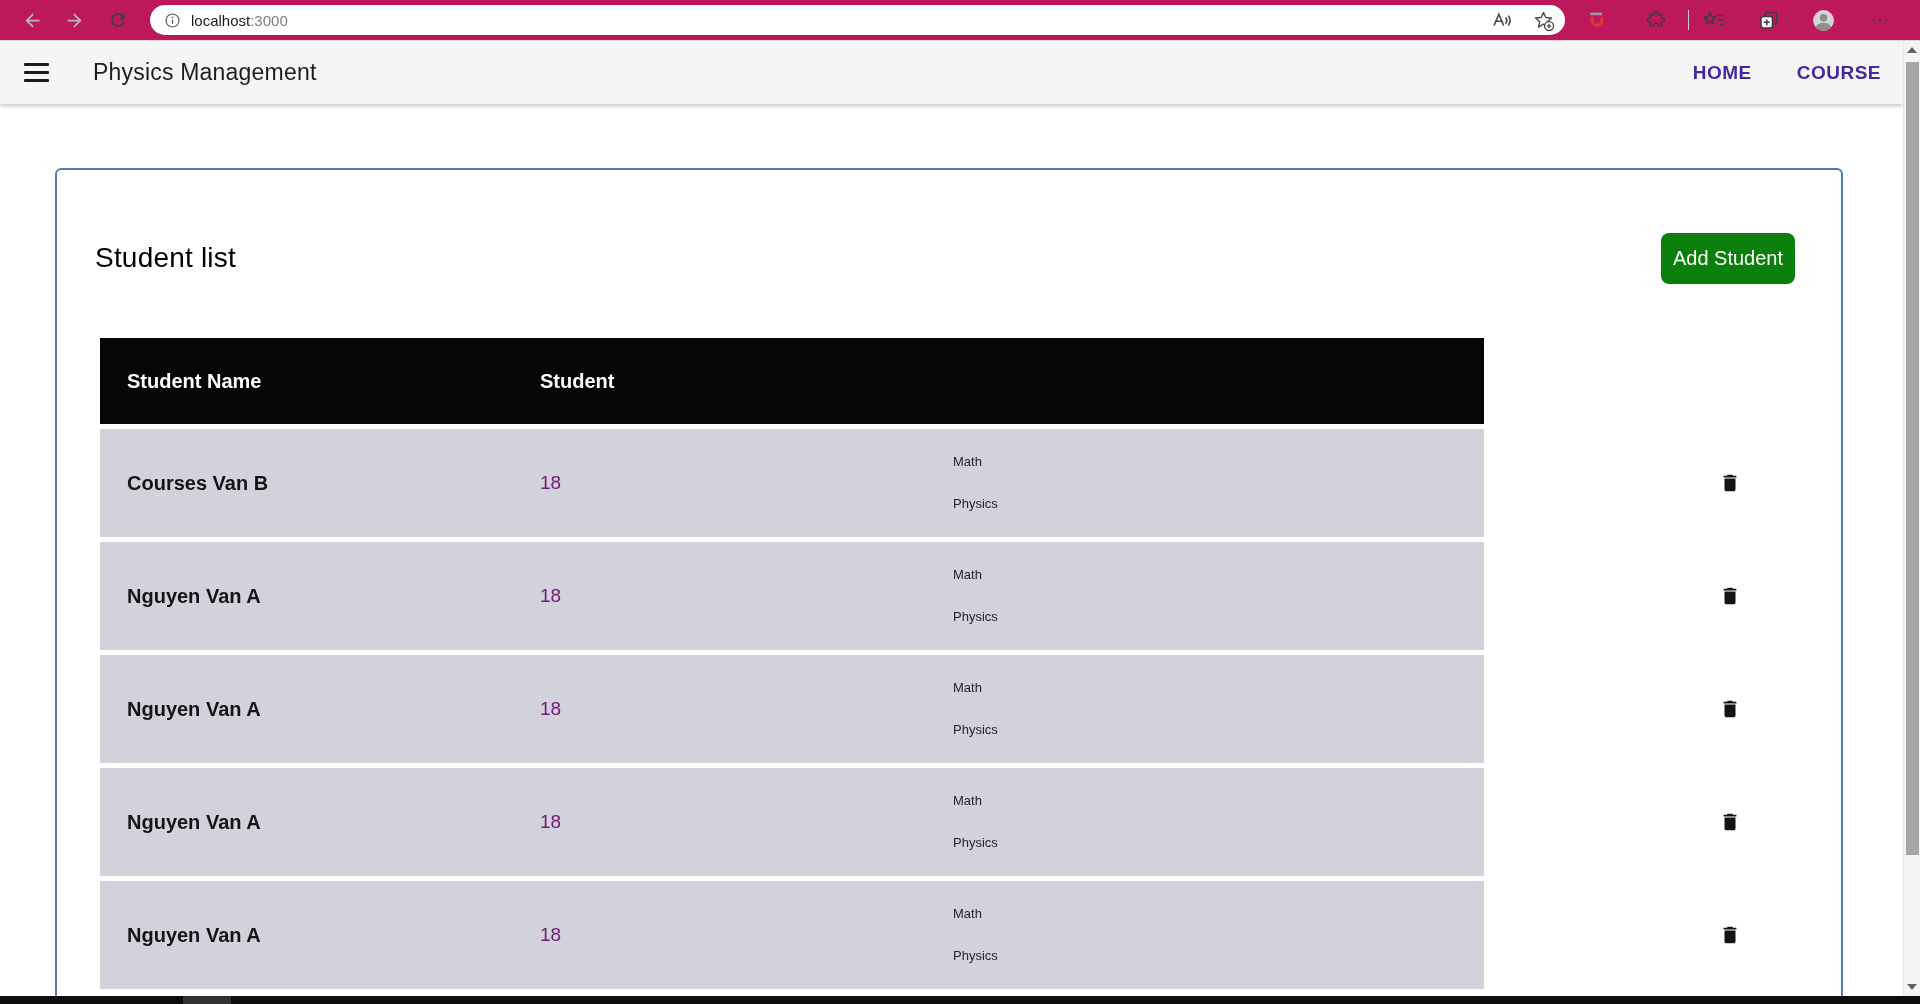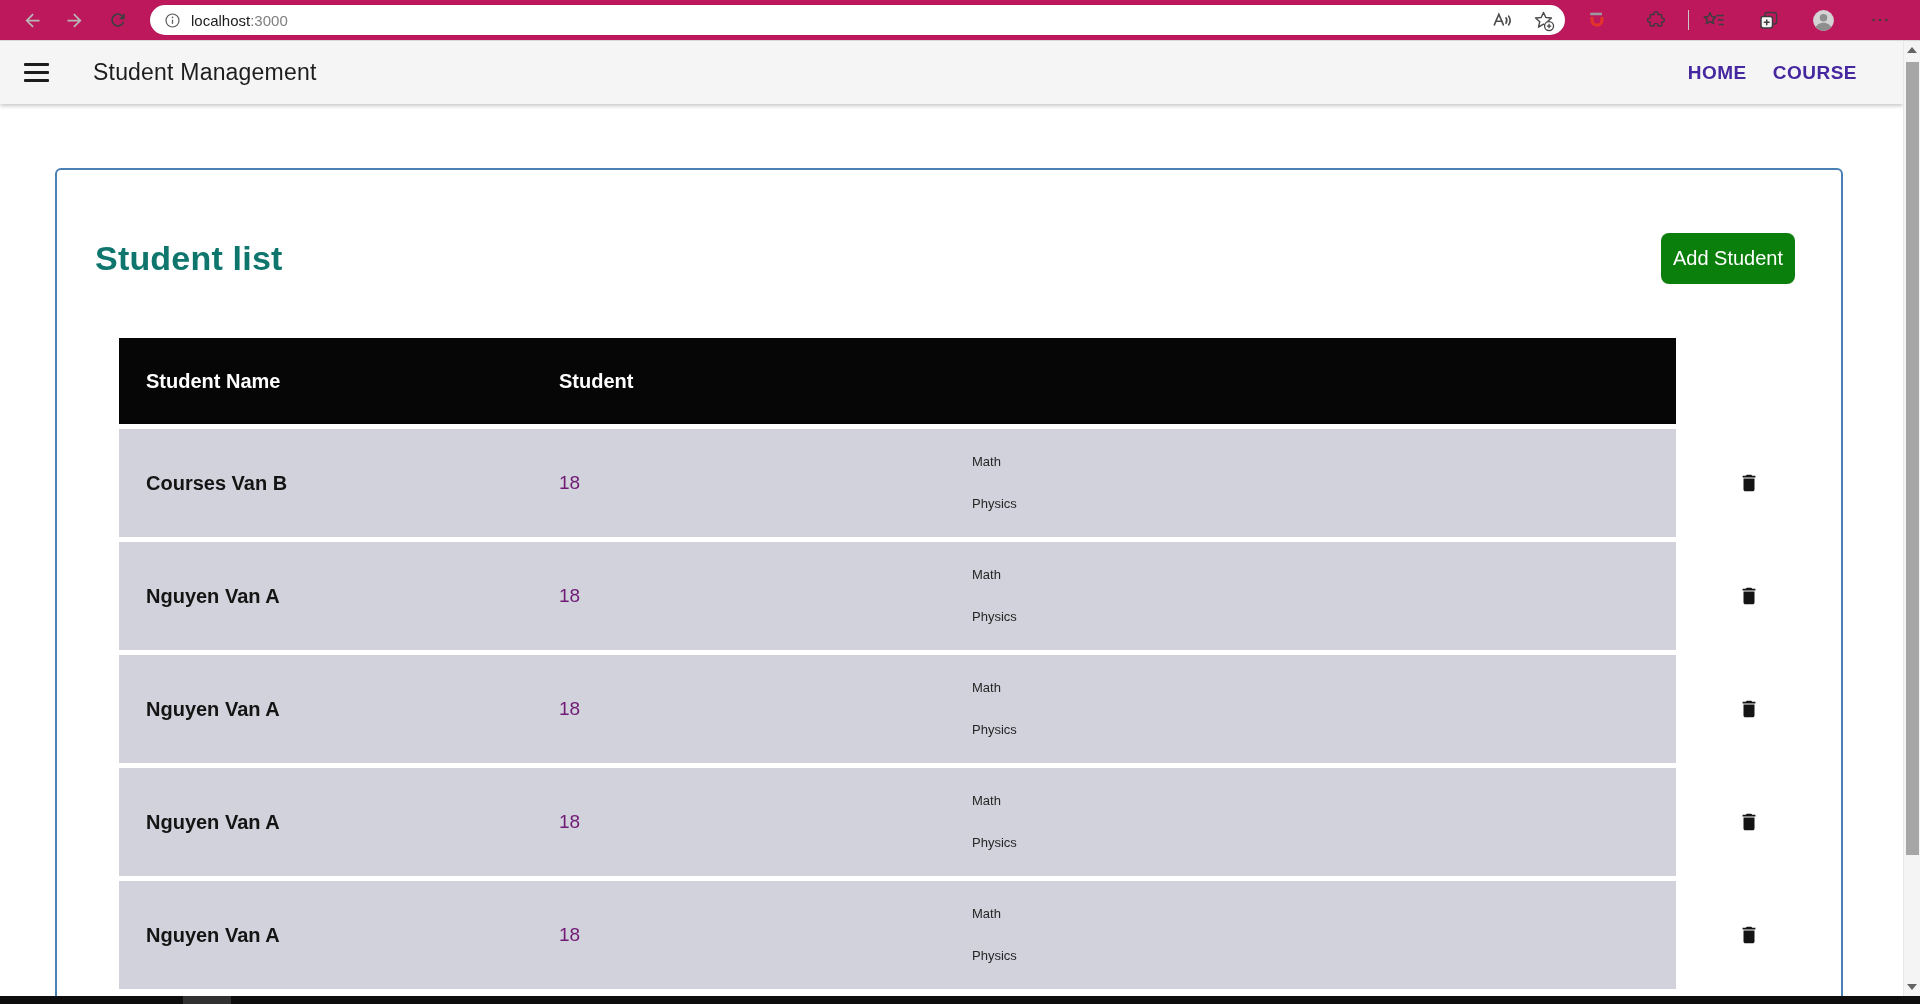--- a/index.html
+++ b/index.html
@@ -22,34 +22,34 @@
   .urlport{color:#7e7e7e}
   .pill-right{position:absolute;right:10px;top:0;height:30px;display:flex;align-items:center;gap:18px}
   .sep{position:absolute;left:1688px;top:10px;width:1px;height:20px;background:#c9c8c6}
 
   
   .appbar{position:absolute;left:0;top:41px;width:1903px;height:63px;background:#f5f5f5;
     box-shadow:0 2px 4px rgba(0,0,0,.22);display:flex;align-items:center;z-index:10}
   .burger{margin-left:24px;width:36px;height:36px;display:flex;flex-direction:column;justify-content:center;gap:5px;cursor:pointer}
   .burger i{display:block;width:25px;height:3px;background:#1c1c1c;border-radius:1px}
   .apptitle{margin-left:33px;font-size:23px;font-weight:500;color:#1d1d1d;letter-spacing:.2px}
-  .navlinks{margin-left:auto;margin-right:46px;display:flex;gap:26px}
+  .navlinks{margin-left:auto;margin-right:22px;display:flex;gap:45px}
   .navlink{font-size:19px;font-weight:700;color:#4527a0;letter-spacing:.5px;cursor:pointer;text-transform:uppercase}
 
   
   .page{position:absolute;left:0;top:104px;width:1903px;height:892px;background:#fff;overflow:hidden;z-index:1}
   .card{position:absolute;left:55px;top:64px;width:1788px;height:1400px;background:#fff;
     border:2px solid #4a80b4;border-radius:6px;box-sizing:border-box}
   .card-top{margin:62px 46px 0 38px;height:52px;display:flex;align-items:center;justify-content:space-between}
-  .heading{font-size:34px;font-weight:700;color:#0f766e;letter-spacing:.2px}
+  .heading{font-size:28px;font-weight:400;color:#000000;letter-spacing:.2px}
   .addbtn{width:134px;height:51px;background:#0b7f0b;color:#fff;border:none;border-radius:8px;
     font-size:20px;font-family:"Liberation Sans",sans-serif;cursor:pointer}
 
   
-  .stable{margin:54px 41px 0 62px;width:1557px}
+  .stable{margin:54px 41px 0 43px;width:1384px}
   .thead,.trow{display:grid;grid-template-columns:413px 413px 733px 141px;align-items:center}
   .thead{height:86px;background:#060606;color:#fff;font-size:20px;font-weight:700}
   .hc{padding-left:27px}
   .trow{height:108px;background:#d2d2dc;margin-top:5px}
   .cell{padding-left:27px}
   .c-name{font-weight:700;font-size:20px;color:#141414}
   .c-age{font-size:19px;color:#701a75}
   .c-courses{font-size:13px;color:#262626;line-height:42px}
   .c-del{display:flex;justify-content:center;padding-left:0}
   .trashbtn{background:none;border:none;padding:0;cursor:pointer}
@@ -157,21 +157,21 @@
     </svg>
   </div>
 </div>
 
 <div class="appbar">
   <div class="burger">
     <i></i>
       <i></i>
       <i></i>
   </div>
-  <div class="apptitle">Student Management</div>
+  <div class="apptitle">Physics Management</div>
   <div class="navlinks">
     <span class="navlink">HOME</span>
     <span class="navlink">COURSE</span>
   </div>
 </div>
 
 <div class="page">
   <div class="card">
     <div class="card-top">
       <div class="heading">Student list</div>

